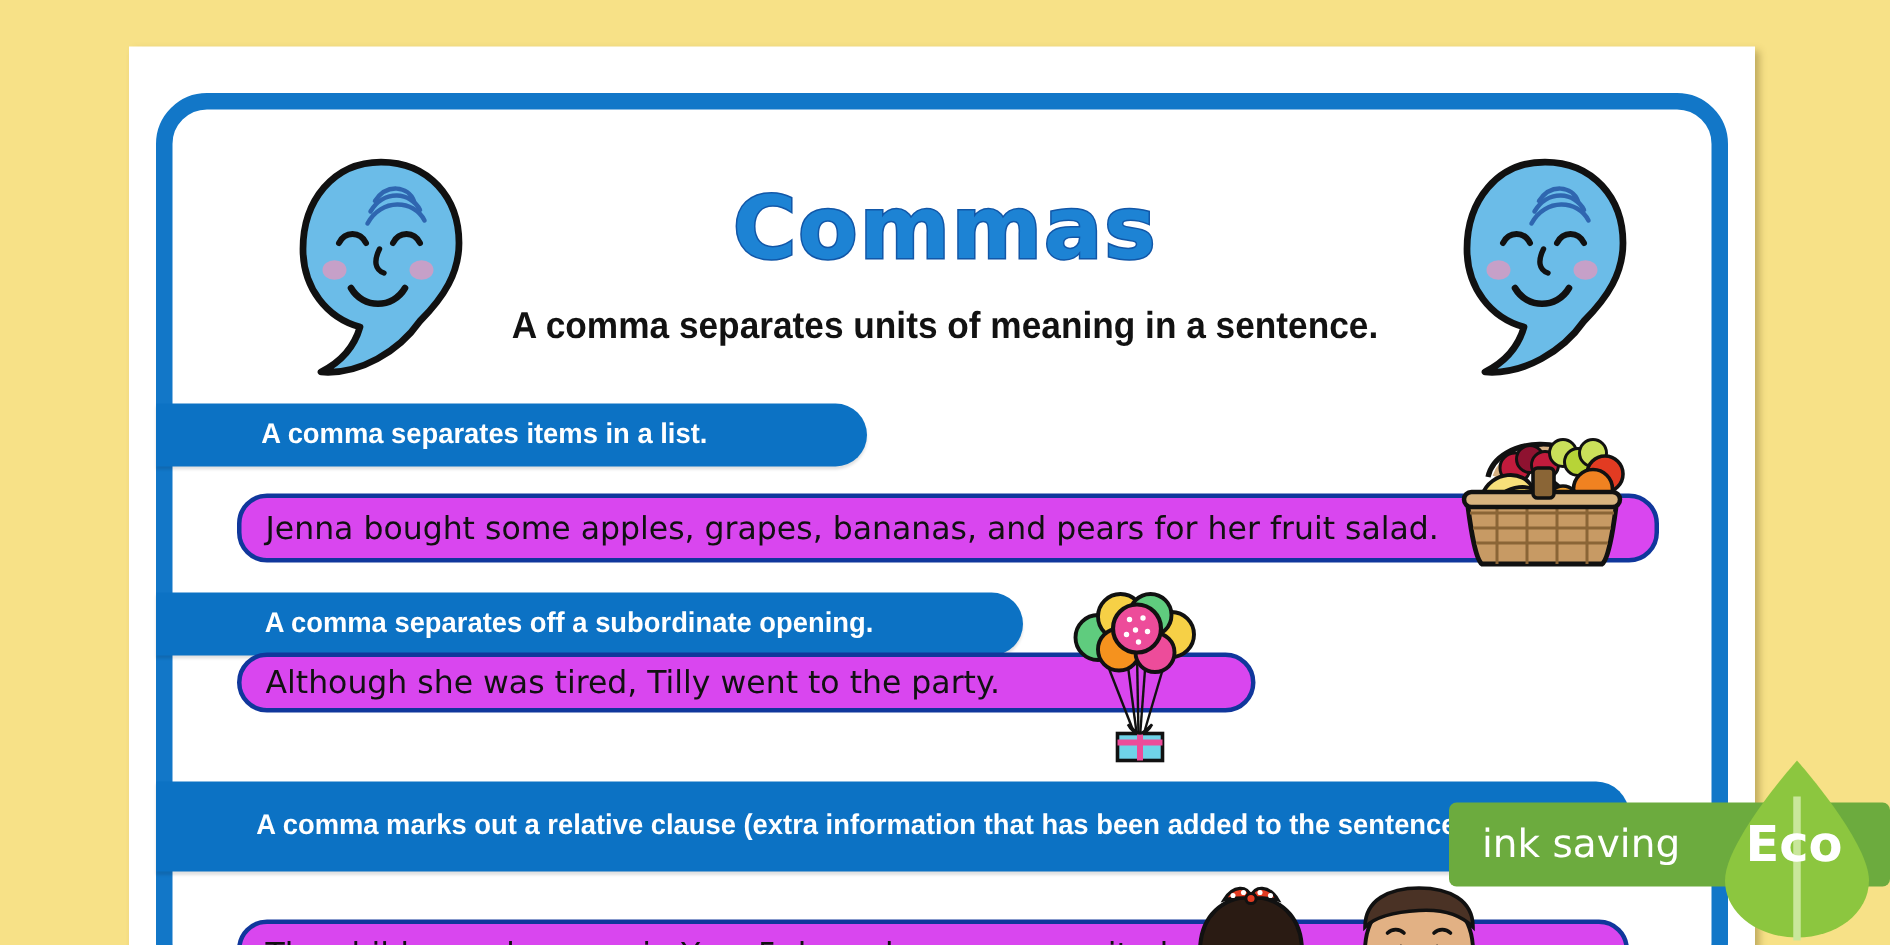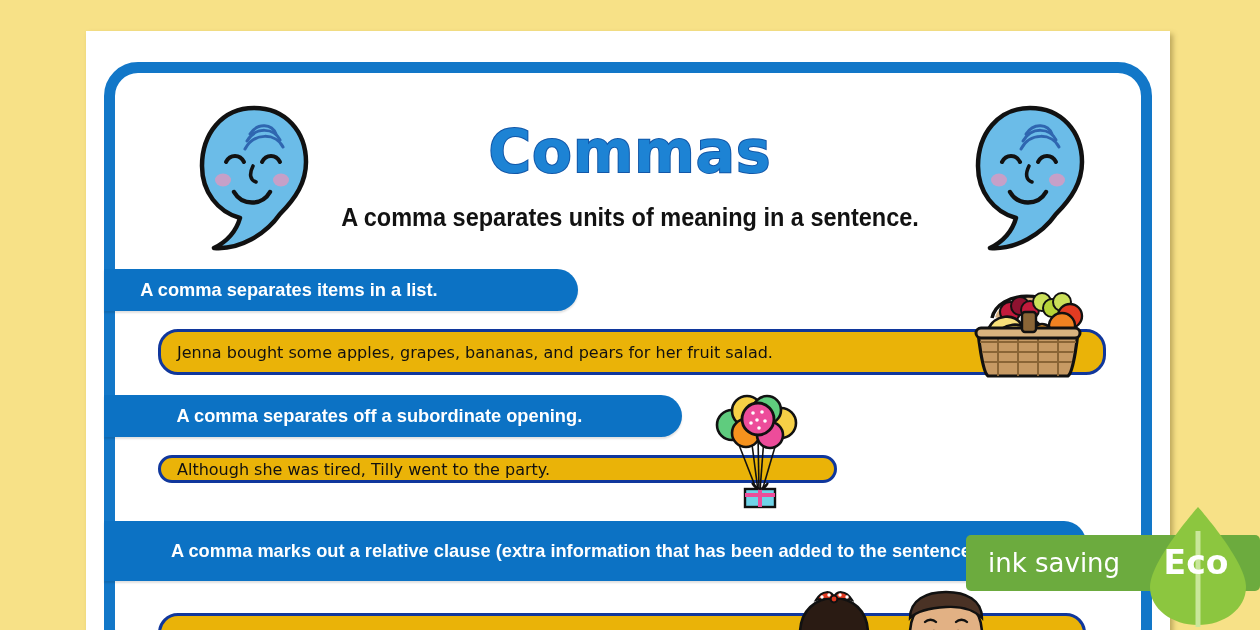--- a/index.html
+++ b/index.html
@@ -69,44 +69,44 @@
     color: #ffffff;
     font-family: "Liberation Sans Narrow", "Liberation Sans", sans-serif;
     font-weight: bold;
     font-size: 19px;
     display: flex;
     align-items: center;
     box-sizing: border-box;
     box-shadow: 0 2px 2px rgba(0,0,0,0.12);
   }
   .banner span { display: block; transform: scaleX(0.96); }
-  .banner.b1 { left: 104px; top: 269px; width: 474px; height: 42px; padding-left: 30px; }
+  .banner.b1 { left: 104px; top: 269px; width: 474px; height: 42px; padding-left: 64px; }
   .banner.b2 { left: 104px; top: 395px; width: 578px; height: 42px; padding-left: 64px; }
   .banner.b3 {
     left: 104px; top: 521px; width: 982px; height: 60px;
     padding-left: 50px; align-items: center; line-height: 1.22;
   }
 
   
   .example {
     position: absolute;
-    background: #eab308;
+    background: #d946ef;
     border: 3px solid #10379c;
     border-radius: 20px;
     box-sizing: border-box;
     display: flex;
     align-items: center;
     padding: 0 16px;
     font-family: "DejaVu Sans", sans-serif;
-    font-size: 16px;
+    font-size: 21px;
     color: #111111;
     white-space: nowrap;
   }
   .example.e1 { left: 158px; top: 329px; width: 948px; height: 46px; }
-  .example.e2 { left: 158px; top: 455px; width: 679px; height: 28px; }
+  .example.e2 { left: 158px; top: 435px; width: 679px; height: 40px; }
   .example.e3 { left: 158px; top: 613px; width: 928px; height: 46px; }
 
   
   .art { position: absolute; }
   .art.basket   { left: 958px; top: 272px; }
   .art.balloons { left: 712px; top: 391px; }
   .art.kids     { left: 786px; top: 588px; }
 
   
   .wm-band {

